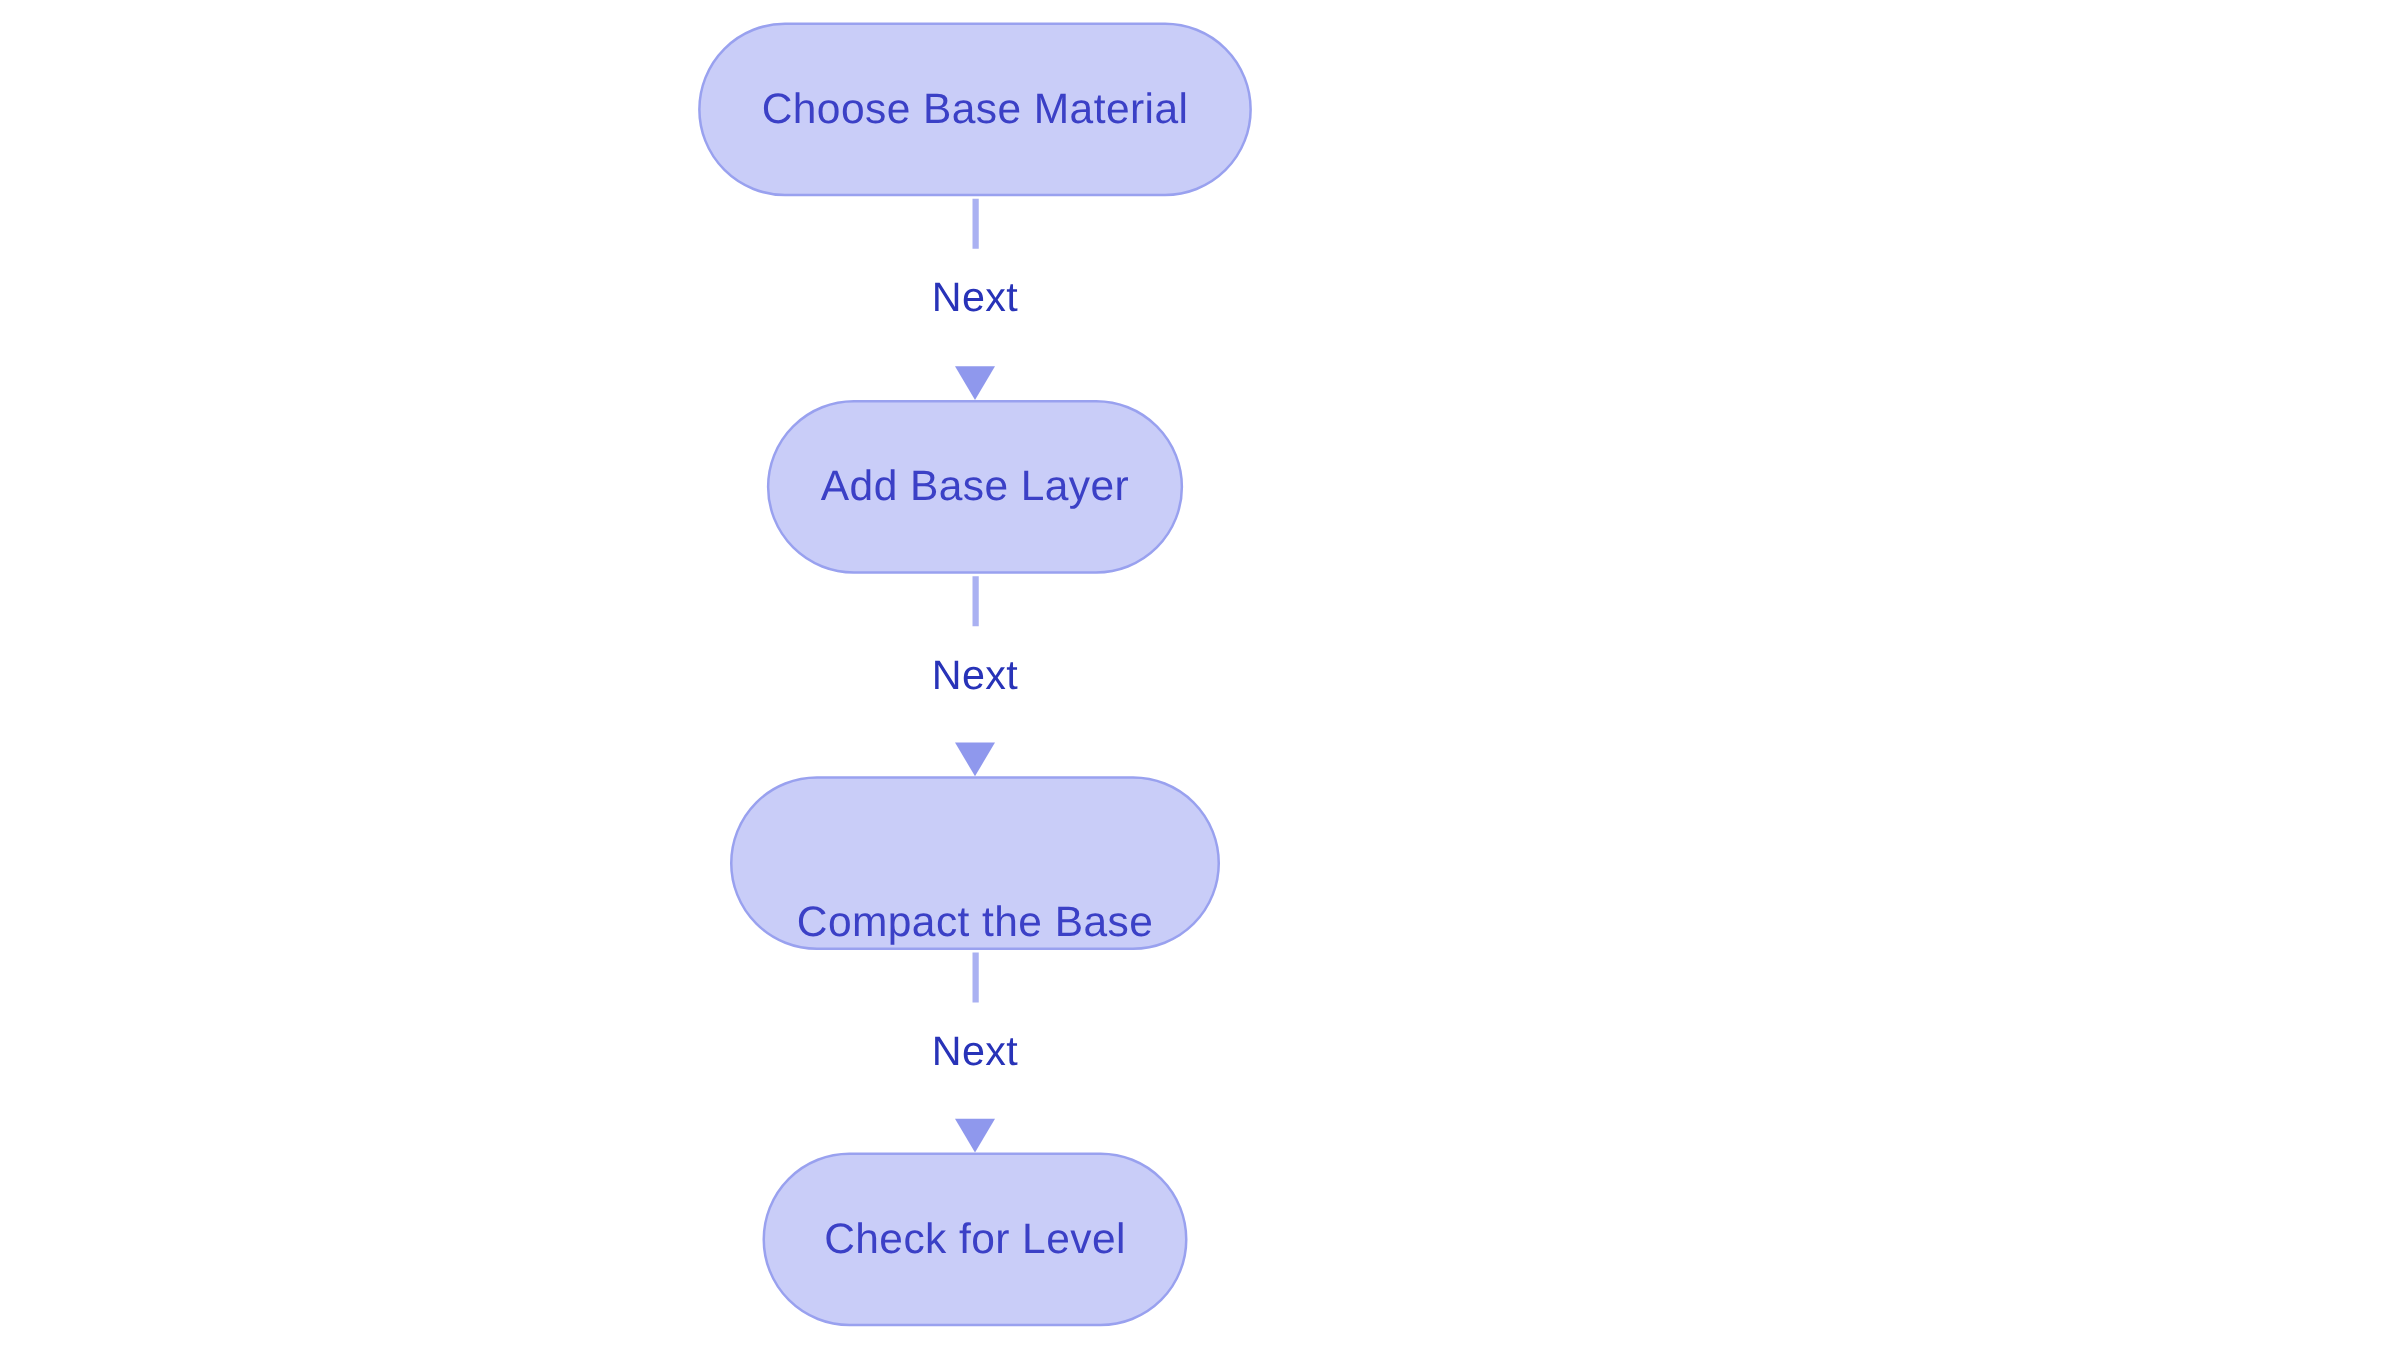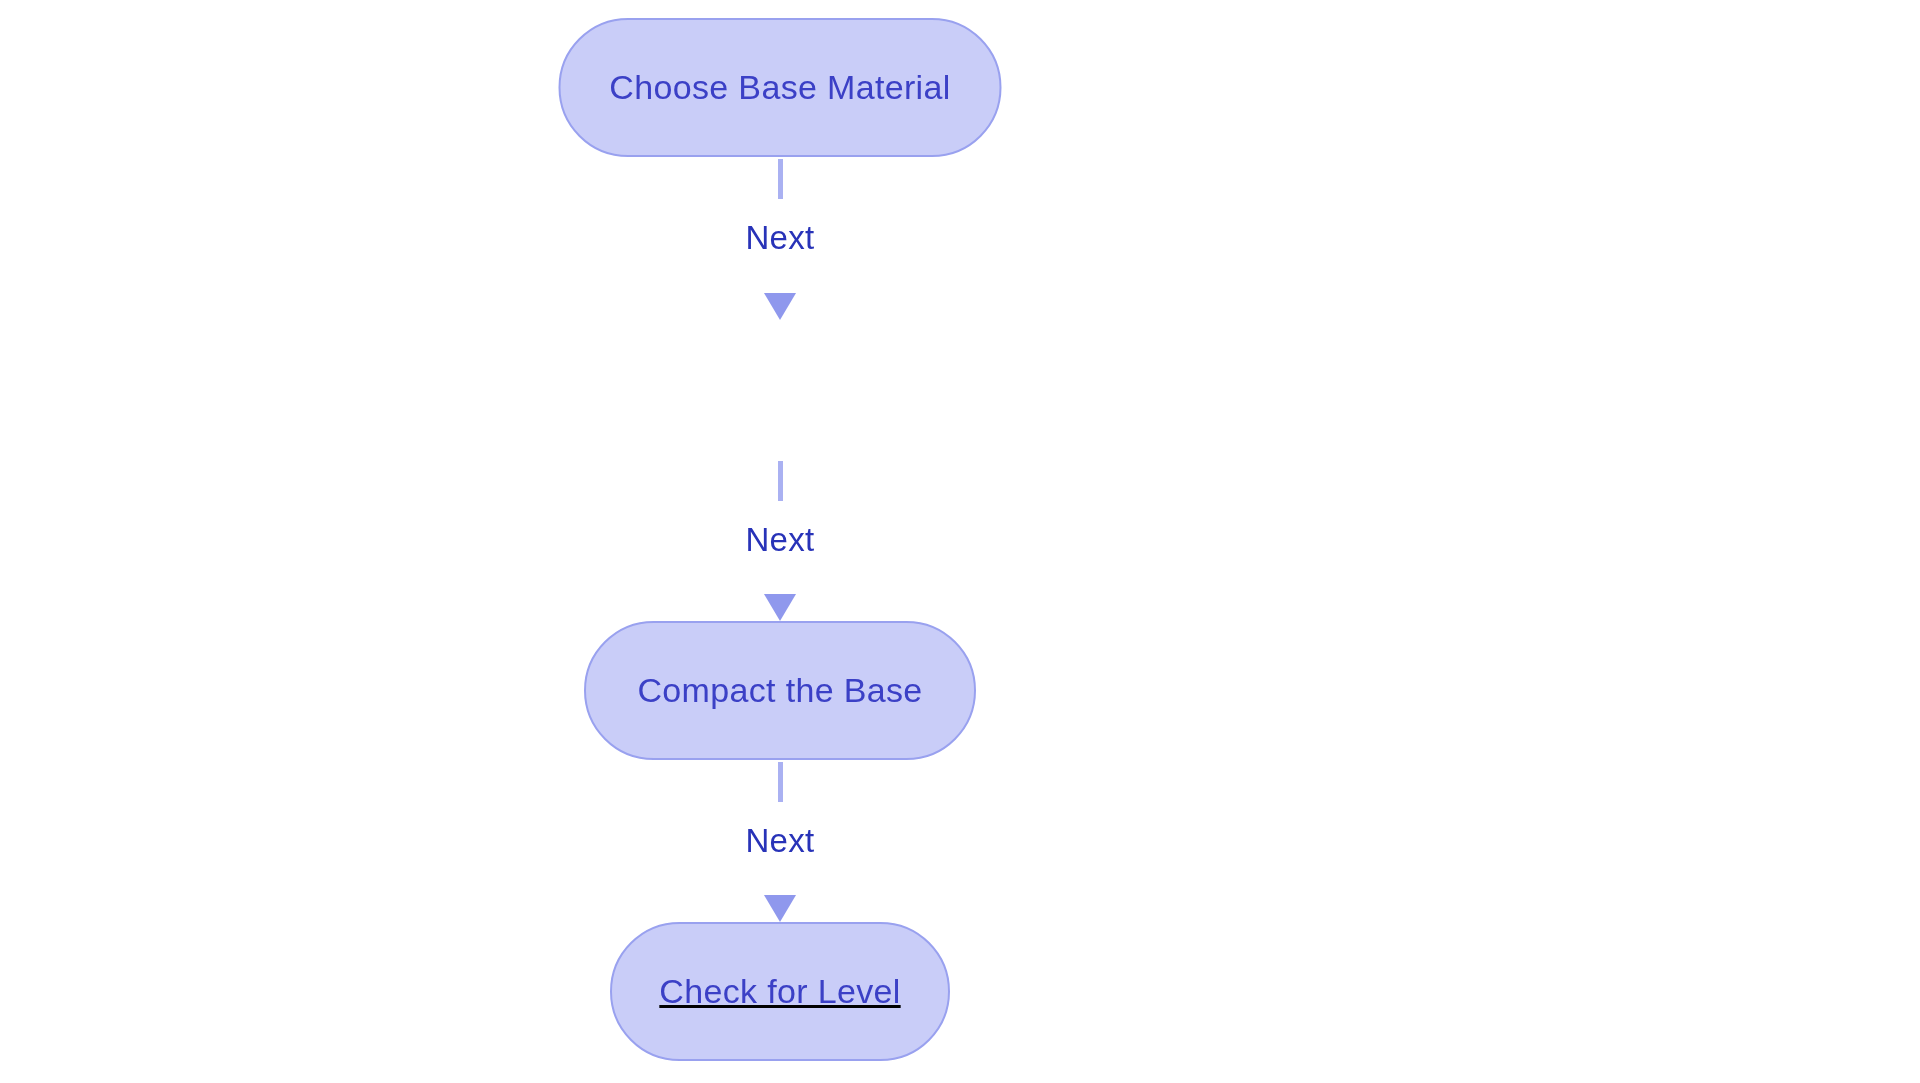--- a/index.html
+++ b/index.html
@@ -83,36 +83,39 @@
     <span class="node-label">Choose Base Material</span>
   </div>
 
   <div class="edge" style="top: 157px; height: 163px;">
     <div class="edge-seg seg-top"></div>
     <div class="edge-label">Next</div>
     <div class="edge-seg seg-bottom"></div>
     <div class="edge-head"></div>
   </div>
 
+  <div class="node" style="top: 320px; width: 333px;">
+    <span class="node-label">Add Base Layer</span>
+  </div>
 
   <div class="edge" style="top: 459px; height: 162px;">
     <div class="edge-seg seg-top"></div>
     <div class="edge-label">Next</div>
     <div class="edge-seg seg-bottom"></div>
     <div class="edge-head"></div>
   </div>
 
-  <div class="node" style="top: 621px; width: 392px;">
+  <div class="node" style="top: 621px; width: 392px; align-items: flex-end;">
     <span class="node-label">Compact the Base</span>
   </div>
 
   <div class="edge" style="top: 760px; height: 162px;">
     <div class="edge-seg seg-top"></div>
     <div class="edge-label">Next</div>
     <div class="edge-seg seg-bottom"></div>
     <div class="edge-head"></div>
   </div>
 
-  <div class="node" style="top: 922px; width: 340px; text-decoration: underline;">
+  <div class="node" style="top: 922px; width: 340px;">
     <span class="node-label">Check for Level</span>
   </div>
 
 </div>
 
 </body></html>

